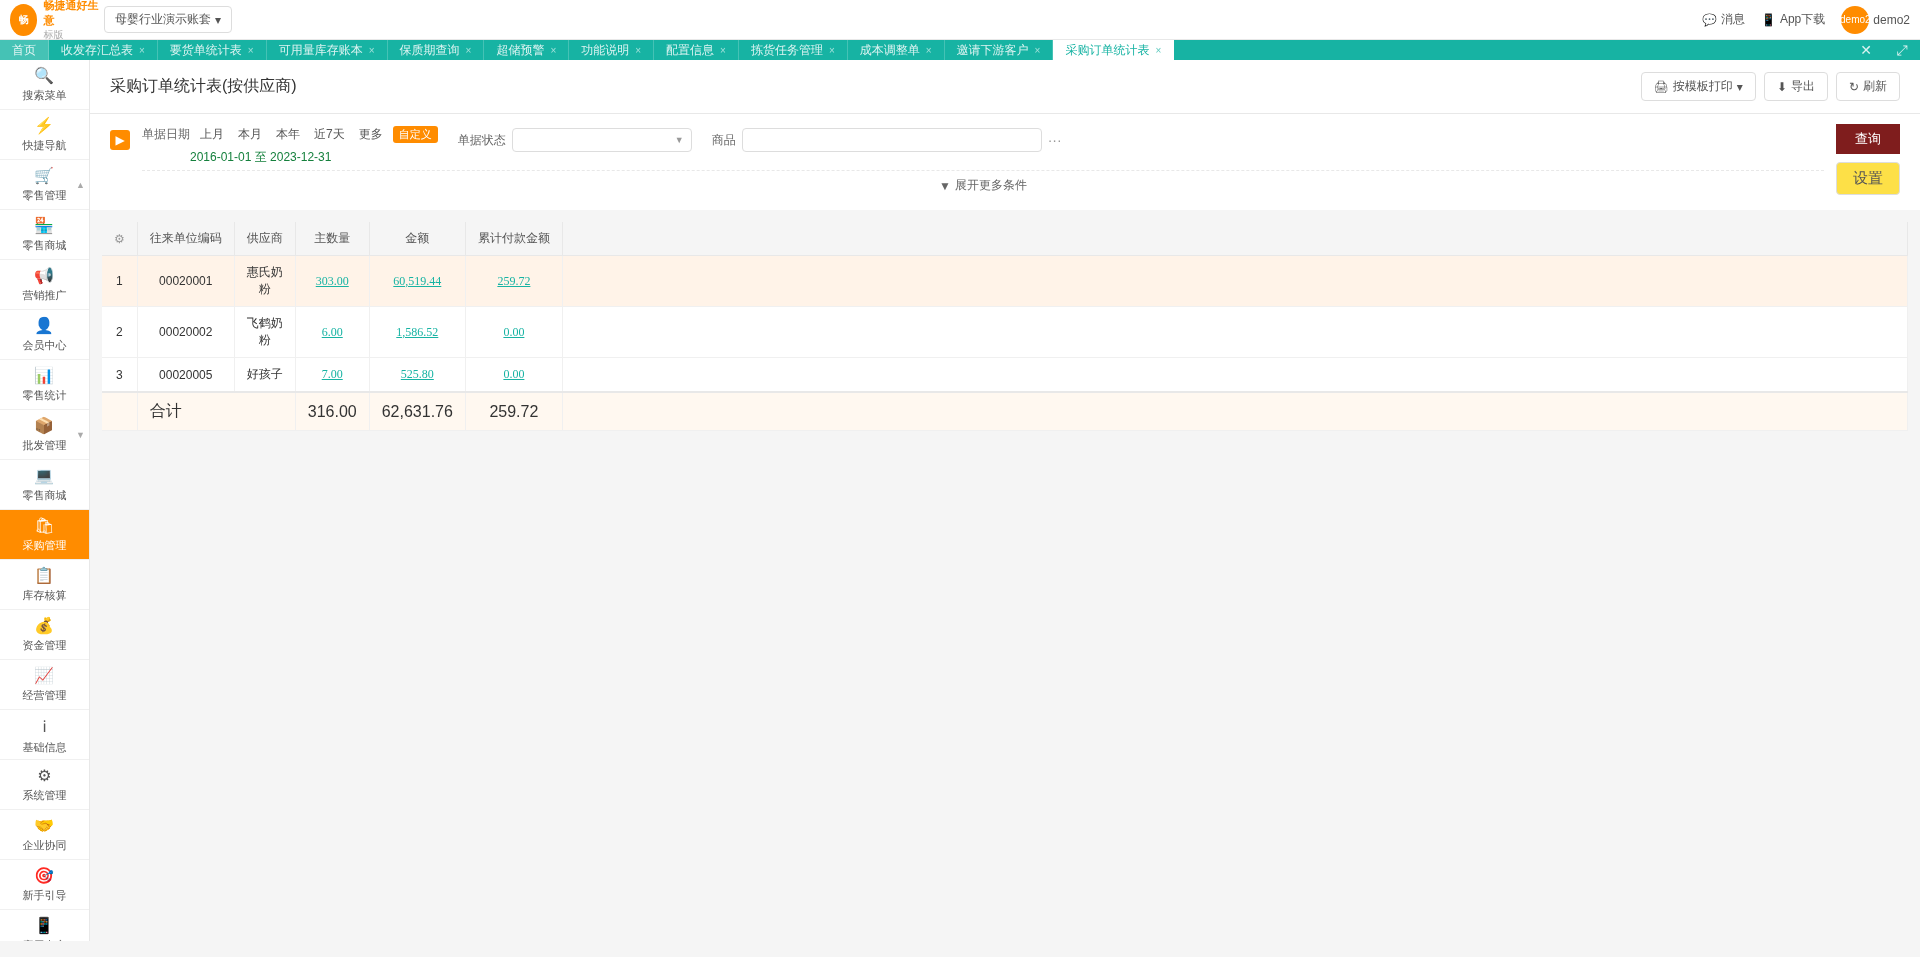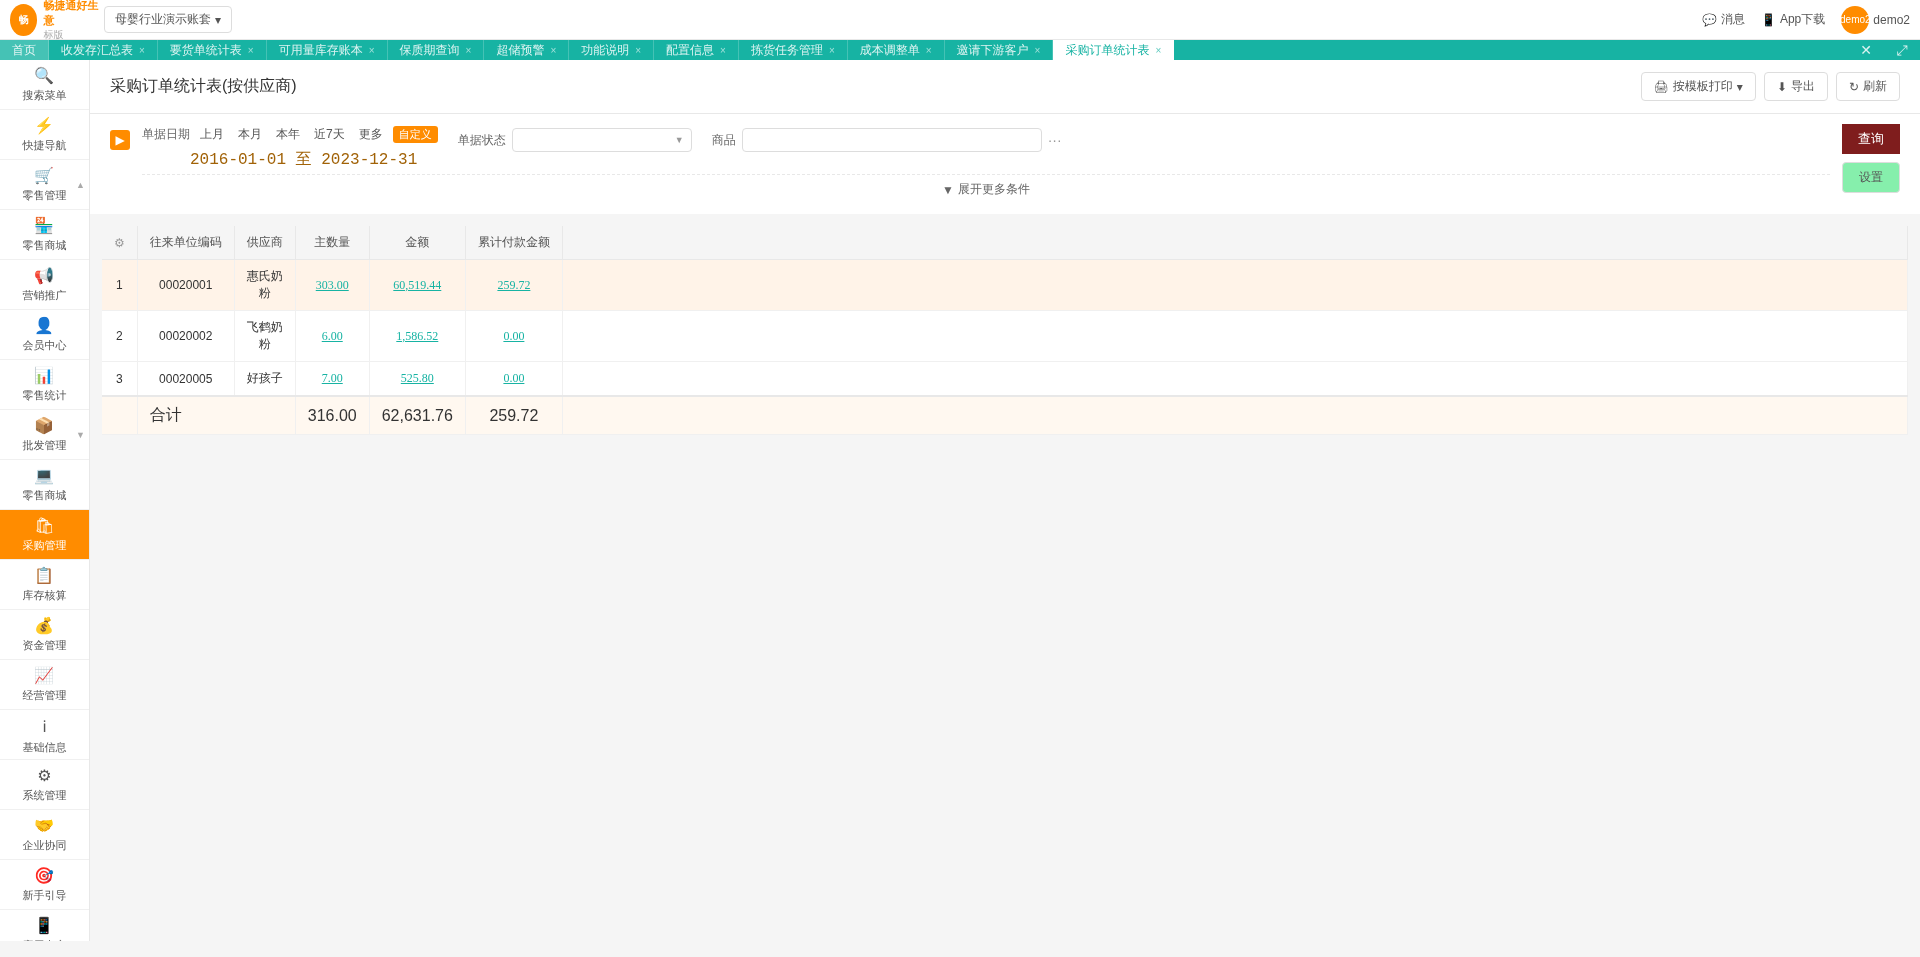--- a/index.html
+++ b/index.html
@@ -42,21 +42,21 @@
     .btn-print { display: flex; align-items: center; gap: 4px; padding: 5px 12px; border: 1px solid #ddd; border-radius: 4px; background: #fff; cursor: pointer; font-size: 12px; color: #555; }
     .btn-export { display: flex; align-items: center; gap: 4px; padding: 5px 12px; border: 1px solid #ddd; border-radius: 4px; background: #fff; cursor: pointer; font-size: 12px; color: #555; }
     .btn-refresh { display: flex; align-items: center; gap: 4px; padding: 5px 12px; border: 1px solid #ddd; border-radius: 4px; background: #fff; cursor: pointer; font-size: 12px; color: #555; }
     .date-link { font-size: 12px; color: #555; cursor: pointer; padding: 2px 4px; }
     .date-tag { background: #ff8c00; color: #fff; font-size: 11px; padding: 1px 6px; border-radius: 3px; cursor: pointer; }
     .filter-select { border: 1px solid #ddd; border-radius: 4px; padding: 4px 24px 4px 8px; font-size: 12px; background: #fff; outline: none; min-width: 180px; appearance: none; cursor: pointer; position: relative; }
     .select-wrapper { position: relative; display: inline-block; }
     .select-wrapper::after { content: '▼'; position: absolute; right: 8px; top: 50%; transform: translateY(-50%); font-size: 9px; color: #999; pointer-events: none; }
     .filter-input { border: 1px solid #ddd; border-radius: 4px; padding: 4px 8px; font-size: 12px; background: #fff; outline: none; min-width: 200px; }
     .btn-query { background: #7f1d1d; color: #fff; border: none; border-radius: 0; padding: 6px 2px; font-size: 13px; cursor: pointer; }
-    .btn-settings { background: #86efac; color: #555; border: 1px solid #ddd; border-radius: 4px; padding: 6px 16px; font-size: 12px; cursor: pointer; margin-top: 4px; display: block; width: 100%; }
+    .btn-settings { background: #fde047; color: #555; border: 1px solid #ddd; border-radius: 4px; padding: 6px 16px; font-size: 15px; cursor: pointer; margin-top: 4px; display: block; width: 100%; }
 
     
     .table-container { margin: 12px 0; background: #fff; }
     .data-table { width: 100%; border-collapse: collapse; }
     .data-table th { background: #f5f5f5; padding: 8px 12px; text-align: center; font-size: 12px; color: #555; font-weight: 500; border-bottom: 1px solid #e8e8e8; border-right: 1px solid #e8e8e8; white-space: nowrap; }
     .data-table th:first-child { width: 40px; }
     .data-table td { padding: 8px 12px; font-size: 12px; color: #333; border-bottom: 1px solid #f0f0f0; border-right: 1px solid #f0f0f0; text-align: center; }
     .data-table tbody tr.row-highlight { background: #fff3e8; }
     .data-table td a, .data-table td .link { color: #17b3a3; text-decoration: underline; cursor: pointer; font-family: Liberation Serif, serif; }
     .data-table tfoot td { background: #fff8f0; font-weight: 500; padding: 8px 12px; font-size: 16px; border-top: 2px solid #e8e8e8; }
@@ -270,21 +270,21 @@
             <div style="display:flex;flex-direction:column;gap:4px;">
               <div style="display:flex;align-items:center;gap:6px;">
                 <span style="font-size:12px;color:#666;">单据日期</span>
                 <span class="date-link">上月</span>
                 <span class="date-link">本月</span>
                 <span class="date-link">本年</span>
                 <span class="date-link">近7天</span>
                 <span class="date-link">更多</span>
                 <span class="date-tag">自定义</span>
               </div>
-              <div style="font-size:16px;color:#a16207;margin-left:48px;font-family:Liberation Mono, monospace;">2016-01-01 至 2023-12-31</div>
+              <div style="font-size:12px;color:#15803d;margin-left:48px;">2016-01-01 至 2023-12-31</div>
             </div>
 
             <div style="display:flex;align-items:center;gap:6px;margin-top:4px;">
               <span style="font-size:12px;color:#666;">单据状态</span>
               <div class="select-wrapper">
                 <select class="filter-select">
                   <option value=""></option>
                 </select>
               </div>
             </div>

